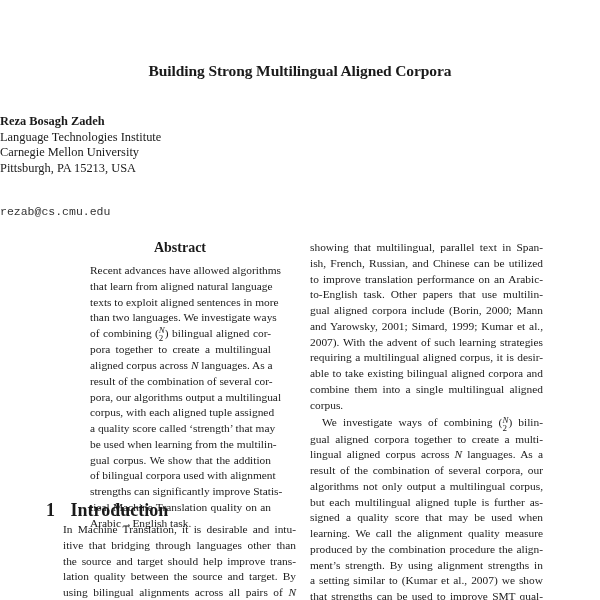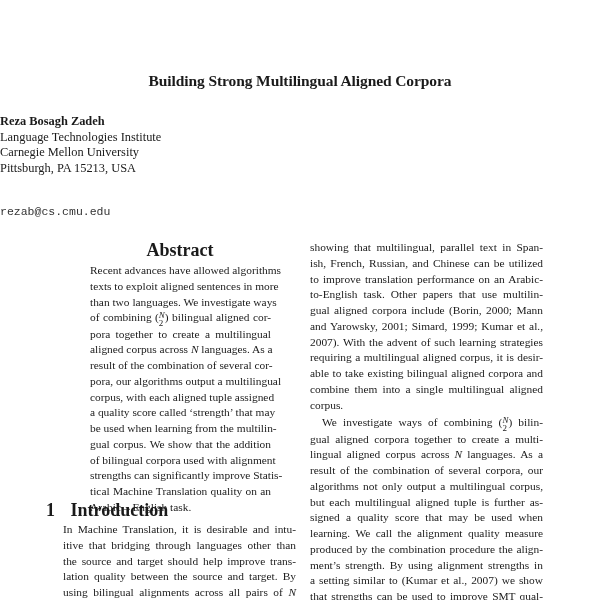--- a/index.html
+++ b/index.html
@@ -1,26 +1,26 @@
 <!DOCTYPE html>
 <html><head>
 <meta charset="utf-8">
 <style>
   html, body { margin:0; padding:0; }
   body { width:600px; height:600px; overflow:hidden; background:#ffffff; position:relative;
          font-family:"Liberation Serif","DejaVu Serif",serif; color:#1a1a1a; }
-  .title { position:absolute; top:72px; left:0; width:600px; text-align:center;
+  .title { position:absolute; top:62px; left:0; width:600px; text-align:center;
            font-weight:bold; font-size:15.5px; letter-spacing:-0.1px; }
   .author-block { position:absolute; top:114px; left:0; width:504px; 
                   font-size:12.4px; line-height:15.6px; }
   .author-name { font-weight:bold; }
   .email { font-family:"Liberation Mono","DejaVu Sans Mono",monospace; font-size:11.5px; color:#333;margin-top:28px; }
   .col { position:absolute; font-size:11.4px; line-height:15.75px; text-align:justify; }
   .abs-head { position:absolute; top:240px; left:90px; width:180px; text-align:center;
-              font-weight:bold; font-size:18px; }
+              font-weight:bold; font-size:14px; }
   .abstract { top:263px; left:90px; width:181px; }
   .sec-head { position:absolute; top:500px; left:46px; font-weight:bold; font-size:18px; }
   .sec-num { display:inline-block; width:20px; }
   .intro { top:522px; left:63px; width:233px; }
   .right { top:240px; left:310px; width:233px; }
   .line { display:block; text-align:justify; text-align-last:justify; white-space:nowrap; }
   .line.last { text-align-last:left; }
   .binom { font-size:9px; display:inline-block; vertical-align:middle; line-height:8px; text-align:center; }
   .it { font-style:italic; }
   b.strong { font-weight:normal; }
@@ -34,20 +34,21 @@
   <div class="author-name">Reza Bosagh Zadeh</div>
   <div>Language Technologies Institute</div>
   <div>Carnegie Mellon University</div>
   <div>Pittsburgh, PA 15213, USA</div>
   <div class="email">rezab@cs.cmu.edu</div>
 </div>
 
 <div class="abs-head">Abstract</div>
 <div class="col abstract" id="abstract">
     <span class="line">Recent advances have allowed algorithms</span>
+    <span class="line">that learn from aligned natural language</span>
     <span class="line">texts to exploit aligned sentences in more</span>
     <span class="line">than two languages.  We investigate ways</span>
     <span class="line">of combining (<span class="binom"><span class="it">N</span><br>2</span>) bilingual aligned cor-</span>
     <span class="line">pora together to create a multilingual</span>
     <span class="line">aligned corpus across <span class="it">N</span> languages.  As a</span>
     <span class="line">result of the combination of several cor-</span>
     <span class="line">pora, our algorithms output a multilingual</span>
     <span class="line">corpus, with each aligned tuple assigned</span>
     <span class="line">a quality score called ‘strength’ that may</span>
     <span class="line">be used when learning from the multilin-</span>

